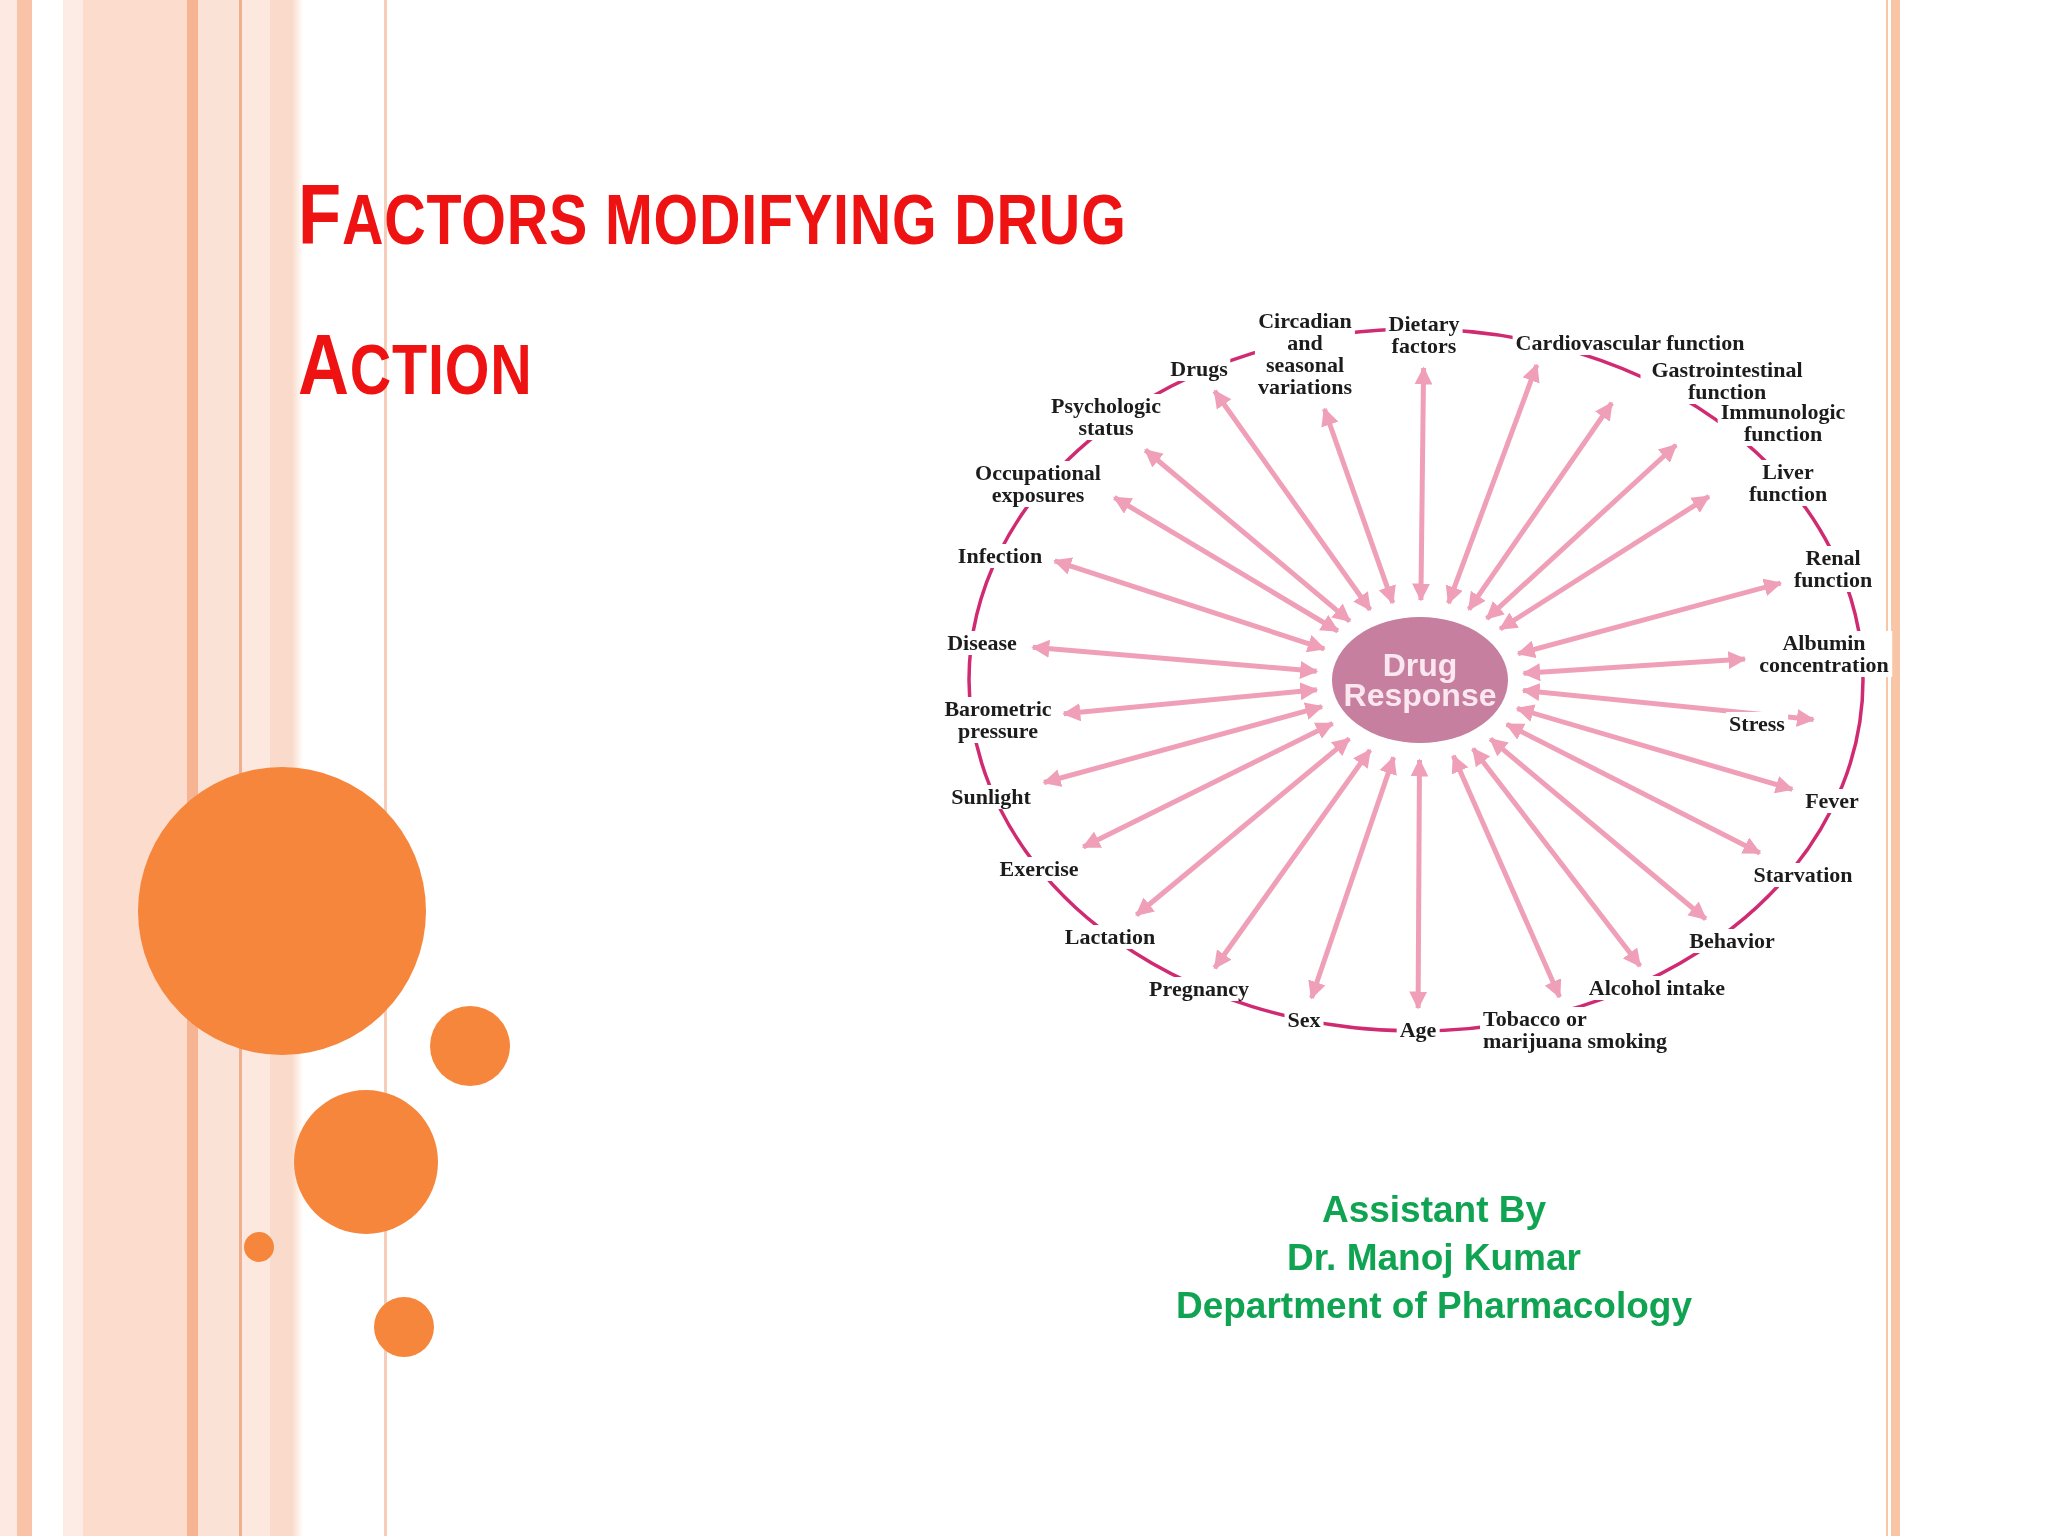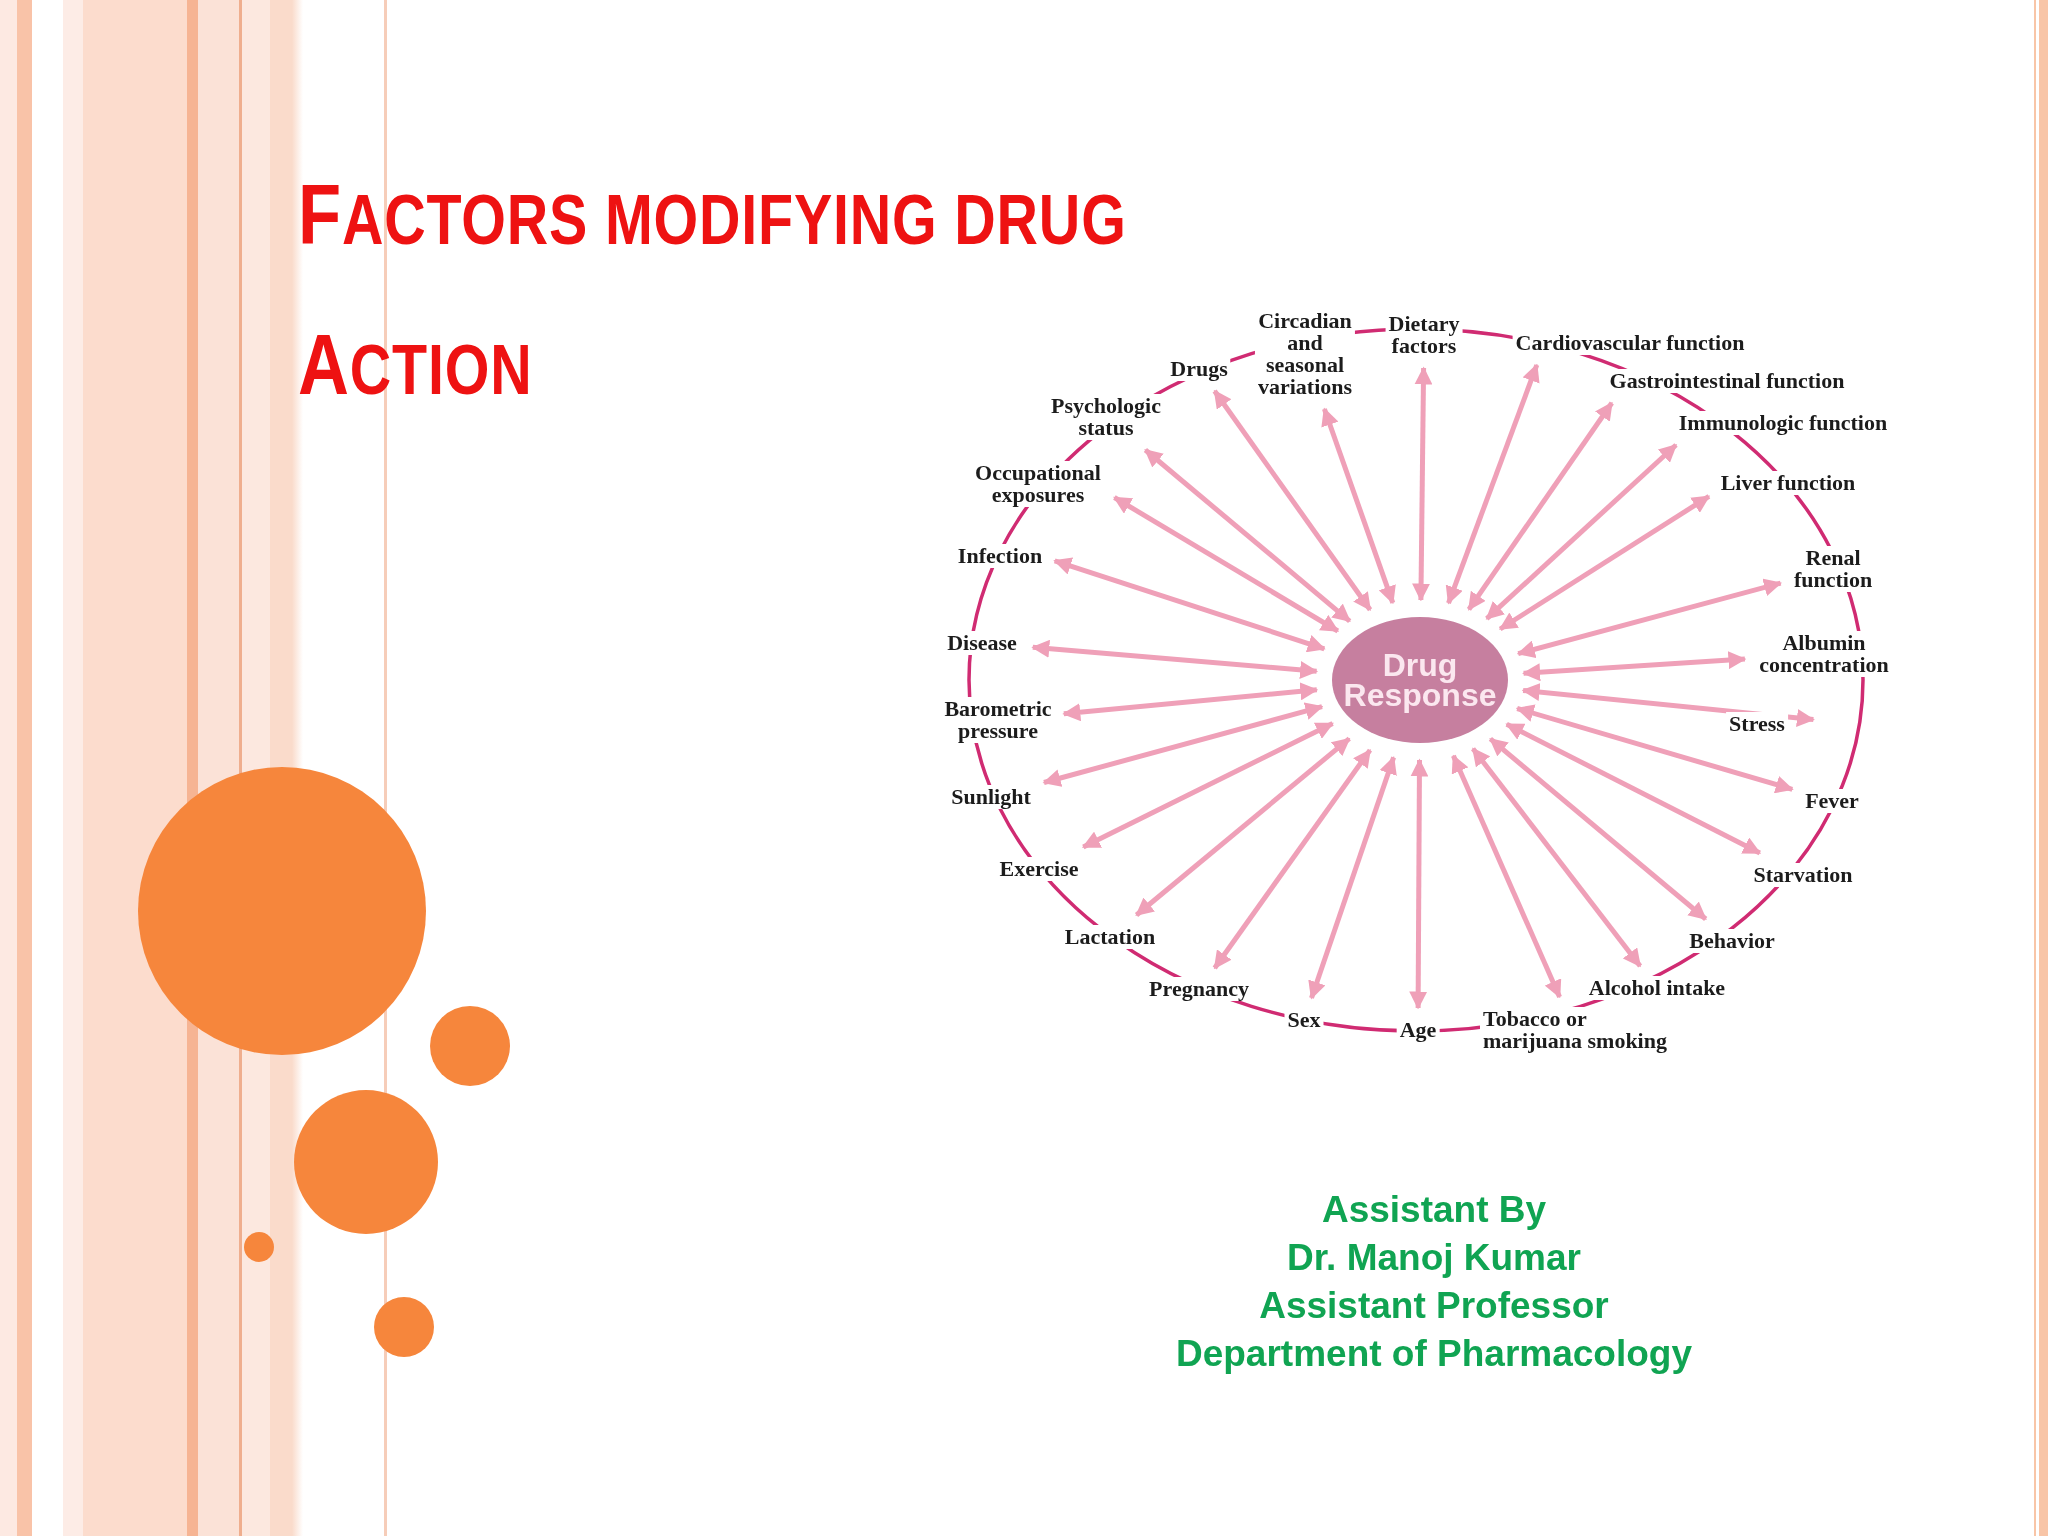--- a/index.html
+++ b/index.html
@@ -1,16 +1,16 @@
 <!DOCTYPE html>
 <html><head>
 <meta charset="utf-8">
 <style>
   html,body{margin:0;padding:0;background:#fff;}
-  #stage{position:relative;width:2048px;height:1536px;overflow:hidden;background:#ffffff;
+  #stage{position:relative;width:1900px;height:1536px;overflow:hidden;background:#ffffff;
          font-family:"Liberation Sans", sans-serif;}
   
   #stripes{position:absolute;left:0;top:0;width:310px;height:1536px;
     background:linear-gradient(to right,
       #fde9e2 0px,#fde9e2 17px,
       #f9c3a8 17px,#f9c3a8 32px,
       #ffffff 32px,#ffffff 63px,
       #fdece6 63px,#fdece6 83px,
       #fcdccd 83px,#fcdccd 187px,
       #f6b493 187px,#f6b493 198px,
@@ -140,16 +140,15 @@
   <div class="flabel" style="left:1000px;top:556px">Infection</div>
   <div class="flabel" style="left:1038px;top:484px">Occupational
 exposures</div>
   <div class="flabel" style="left:1106px;top:417px">Psychologic
 status</div>
   <div class="flabel" style="left:1199px;top:369px">Drugs</div>
 
   <div id="credits">
     <div>Assistant By</div>
     <div>Dr. Manoj Kumar</div>
-    <div>Assistant Professor</div>
     <div>Department of Pharmacology</div>
   </div>
 </div>
 
 </body></html>

